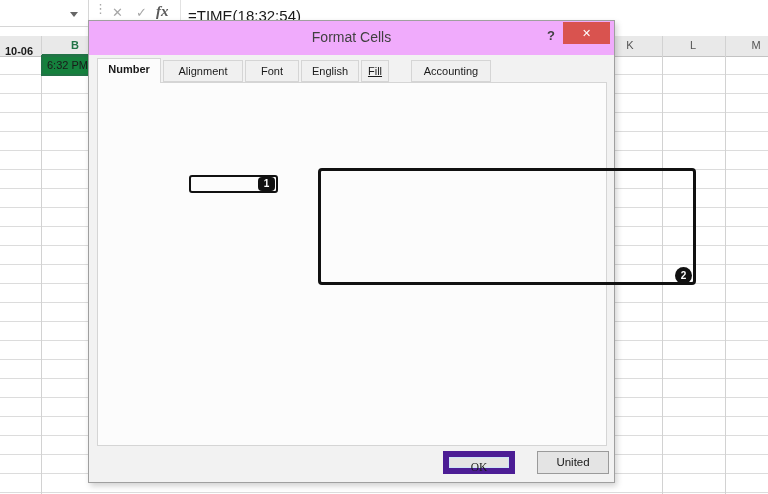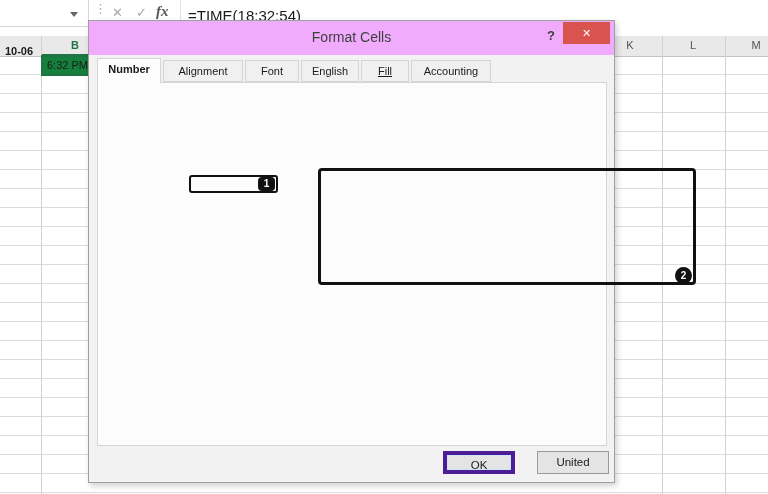--- a/index.html
+++ b/index.html
@@ -95,21 +95,21 @@
   .combo-arrow{position:absolute;left:4px;top:7px;width:0;height:0;
     border-left:4px solid transparent;border-right:4px solid transparent;border-top:5px solid #555;}
 
   
   .description{left:15px;top:337px;width:492px;font-size:11.5px;line-height:1.32;color:#1a1a1a;}
 
   
   .btn{position:absolute;top:430px;width:72px;height:23px;background:#e4e4e4;
     border:1px solid #9a9a9a;box-sizing:border-box;font-size:11.5px;color:#1a1a1a;
     text-align:center;line-height:21px;}
-  .btn-ok{left:354px;border:4px solid #4c1d95;box-shadow:inset 0 0 0 1px #cfe4f7;}
+  .btn-ok{left:354px;border:6px solid #4c1d95;box-shadow:inset 0 0 0 1px #cfe4f7;font-family:Liberation Serif, serif;}
   .btn-cancel{left:448px;}
 
   
   .anno-date-outline{left:100px;top:154px;width:89px;height:18px;border:2px solid #111;
     border-radius:3px;box-sizing:border-box;z-index:7;}
   .anno-type-outline{left:229px;top:147px;width:378px;height:117px;border:3px solid #111;
     border-radius:4px;box-sizing:border-box;z-index:7;}
   .badge{position:absolute;background:#111;color:#fff;font-size:10px;font-weight:bold;
     text-align:center;z-index:8;}
   .badge-1{left:169px;top:156px;width:17px;height:14px;line-height:14px;border-radius:4px;}
@@ -151,21 +151,21 @@
   <div class="abs dlg-title">
     <div class="abs dlg-title-text">Format Cells</div>
     <div class="abs dlg-help">?</div>
     <div class="abs dlg-close">✕</div>
   </div>
 
   <div class="tab active" style="left:8px;width:64px;">Number</div>
   <div class="tab" style="left:74px;width:80px;">Alignment</div>
   <div class="tab" style="left:156px;width:54px;">Font</div>
   <div class="tab" style="left:212px;width:58px;">English</div>
-  <div class="tab" style="left:272px;width:48px;text-decoration:underline;">Fill</div>
+  <div class="tab" style="left:272px;width:28px;text-decoration:underline;">Fill</div>
   <div class="tab" style="left:322px;width:80px;">Accounting</div>
 
   <div class="abs tab-page"></div>
 
   <div class="abs small-label cat-label">Category:</div>
   <div class="abs listbox cat-list">
     <div class="cat-items">
       <div class="item">General</div>
       <div class="item">Number</div>
       <div class="item">Currency</div>

